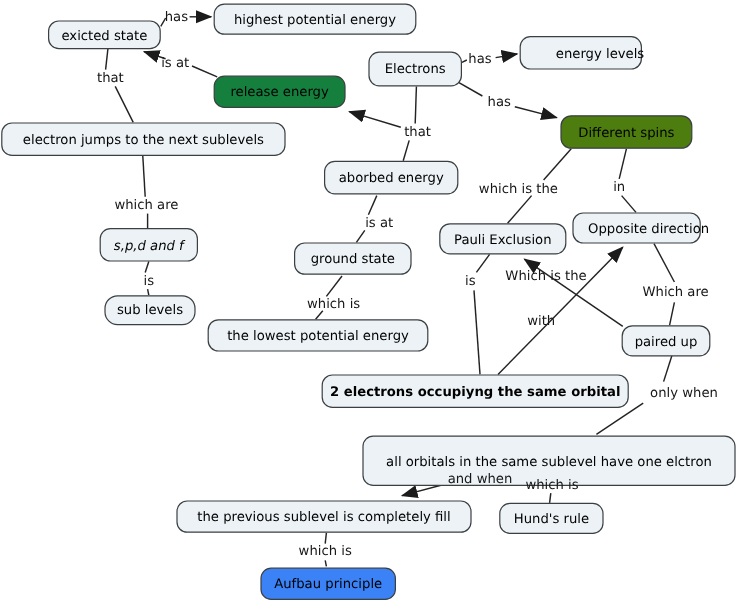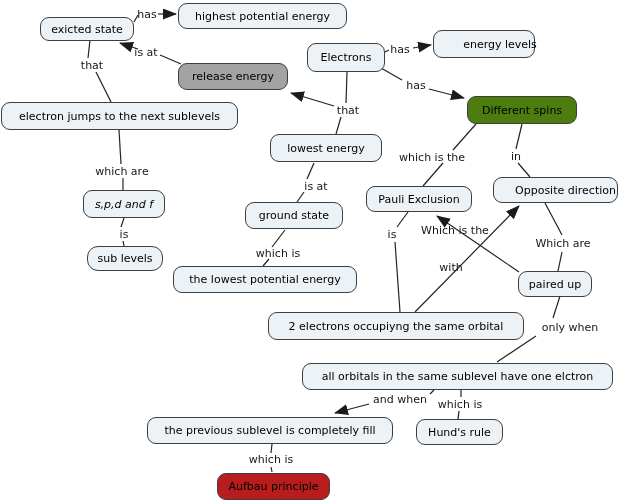--- a/index.html
+++ b/index.html
@@ -79,36 +79,36 @@
       <line x1="461" y1="390" x2="461" y2="397" stroke="#232323"></line>
       <line x1="459" y1="411" x2="458" y2="419" stroke="#232323"></line>
       <line x1="272" y1="444" x2="271" y2="453" stroke="#232323"></line>
       <line x1="271" y1="467" x2="272" y2="472" stroke="#232323"></line>
     </svg>
   <div class="node-layer">
       <div class="concept-node" style="left: 40px; top: 17px; width: 94px; height: 24px; background: rgb(236, 242, 245); border-color: rgb(58, 63, 66); color: rgb(0, 0, 0);">exicted state</div>
       <div class="concept-node" style="left: 178px; top: 3px; width: 169px; height: 26px; background: rgb(236, 242, 245); border-color: rgb(58, 63, 66); color: rgb(0, 0, 0);">highest potential energy</div>
       <div class="concept-node" style="left: 307px; top: 43px; width: 78px; height: 29px; background: rgb(236, 242, 245); border-color: rgb(58, 63, 66); color: rgb(0, 0, 0);">Electrons</div>
       <div class="concept-node" style="left: 433px; top: 30px; width: 102px; height: 28px; background: rgb(236, 242, 245); border-color: rgb(58, 63, 66); color: rgb(0, 0, 0); padding-left: 32px;">energy levels</div>
-      <div class="concept-node" style="left: 178px; top: 63px; width: 110px; height: 27px; background: #a3a3a3; border-color: rgb(58, 63, 66); color: rgb(0, 0, 0);">release energy</div>
+      <div class="concept-node" style="left: 178px; top: 63px; width: 110px; height: 27px; background: #15803d; border-color: rgb(58, 63, 66); color: rgb(0, 0, 0);">release energy</div>
       <div class="concept-node" style="left: 467px; top: 96px; width: 110px; height: 28px; background: #4d7c0f; border-color: rgb(58, 63, 66); color: rgb(0, 0, 0);">Different spins</div>
       <div class="concept-node" style="left: 1px; top: 102px; width: 237px; height: 28px; background: rgb(236, 242, 245); border-color: rgb(58, 63, 66); color: rgb(0, 0, 0);">electron jumps to the next sublevels</div>
-      <div class="concept-node" style="left: 270px; top: 134px; width: 112px; height: 28px; background: rgb(236, 242, 245); border-color: rgb(58, 63, 66); color: rgb(0, 0, 0);">lowest energy</div>
+      <div class="concept-node" style="left: 270px; top: 134px; width: 112px; height: 28px; background: rgb(236, 242, 245); border-color: rgb(58, 63, 66); color: rgb(0, 0, 0);">aborbed energy</div>
       <div class="concept-node" style="left: 366px; top: 186px; width: 106px; height: 26px; background: rgb(236, 242, 245); border-color: rgb(58, 63, 66); color: rgb(0, 0, 0);">Pauli Exclusion</div>
-      <div class="concept-node" style="left: 493px; top: 177px; width: 125px; height: 26px; background: rgb(236, 242, 245); border-color: rgb(58, 63, 66); color: rgb(0, 0, 0); padding-left: 20px;">Opposite direction</div>
+      <div class="concept-node" style="left: 477px; top: 177px; width: 107px; height: 26px; background: rgb(236, 242, 245); border-color: rgb(58, 63, 66); color: rgb(0, 0, 0); padding-left: 20px;">Opposite direction</div>
       <div class="concept-node" style="left: 245px; top: 202px; width: 98px; height: 27px; background: rgb(236, 242, 245); border-color: rgb(58, 63, 66); color: rgb(0, 0, 0);">ground state</div>
       <div class="concept-node" style="left: 83px; top: 190px; width: 82px; height: 28px; background: rgb(236, 242, 245); border-color: rgb(58, 63, 66); color: rgb(0, 0, 0); font-style: italic;">s,p,d and f</div>
       <div class="concept-node" style="left: 87px; top: 246px; width: 76px; height: 25px; background: rgb(236, 242, 245); border-color: rgb(58, 63, 66); color: rgb(0, 0, 0); border-radius: 11px;">sub levels</div>
       <div class="concept-node" style="left: 173px; top: 266px; width: 184px; height: 27px; background: rgb(236, 242, 245); border-color: rgb(58, 63, 66); color: rgb(0, 0, 0);">the lowest potential energy</div>
       <div class="concept-node" style="left: 518px; top: 271px; width: 74px; height: 26px; background: rgb(236, 242, 245); border-color: rgb(58, 63, 66); color: rgb(0, 0, 0);">paired up</div>
-      <div class="concept-node" style="left: 268px; top: 312px; width: 256px; height: 28px; background: rgb(236, 242, 245); border-color: rgb(58, 63, 66); color: rgb(0, 0, 0);">2 electrons occupiyng the same orbital</div>
-      <div class="concept-node" style="left: 302px; top: 363px; width: 311px; height: 27px; background: rgb(236, 242, 245); border-color: rgb(58, 63, 66); color: rgb(0, 0, 0);">all orbitals in the same sublevel have one elctron</div>
+      <div class="concept-node" style="left: 268px; top: 312px; width: 256px; height: 28px; background: rgb(236, 242, 245); border-color: rgb(58, 63, 66); color: rgb(0, 0, 0); font-weight: bold;">2 electrons occupiyng the same orbital</div>
+      <div class="concept-node" style="left: 302px; top: 363px; width: 311px; height: 42px; background: rgb(236, 242, 245); border-color: rgb(58, 63, 66); color: rgb(0, 0, 0);">all orbitals in the same sublevel have one elctron</div>
       <div class="concept-node" style="left: 147px; top: 417px; width: 246px; height: 27px; background: rgb(236, 242, 245); border-color: rgb(58, 63, 66); color: rgb(0, 0, 0);">the previous sublevel is completely fill</div>
       <div class="concept-node" style="left: 416px; top: 419px; width: 87px; height: 26px; background: rgb(236, 242, 245); border-color: rgb(58, 63, 66); color: rgb(0, 0, 0);">Hund's rule</div>
-      <div class="concept-node" style="left: 217px; top: 473px; width: 113px; height: 27px; background: #b91c1c; border-color: rgb(58, 63, 66); color: rgb(0, 0, 0);">Aufbau principle</div>
+      <div class="concept-node" style="left: 217px; top: 473px; width: 113px; height: 27px; background: #3b82f6; border-color: rgb(58, 63, 66); color: rgb(0, 0, 0);">Aufbau principle</div>
     </div>
   <div class="label-layer">
       <div class="link-label" style="left: 147px; top: 14px;">has</div>
       <div class="link-label" style="left: 146px; top: 52px;">is at</div>
       <div class="link-label" style="left: 92px; top: 65px;">that</div>
       <div class="link-label" style="left: 122px; top: 171px;">which are</div>
       <div class="link-label" style="left: 124px; top: 234px;">is</div>
       <div class="link-label" style="left: 400px; top: 49px;">has</div>
       <div class="link-label" style="left: 416px; top: 85px;">has</div>
       <div class="link-label" style="left: 348px; top: 110px;">that</div>

